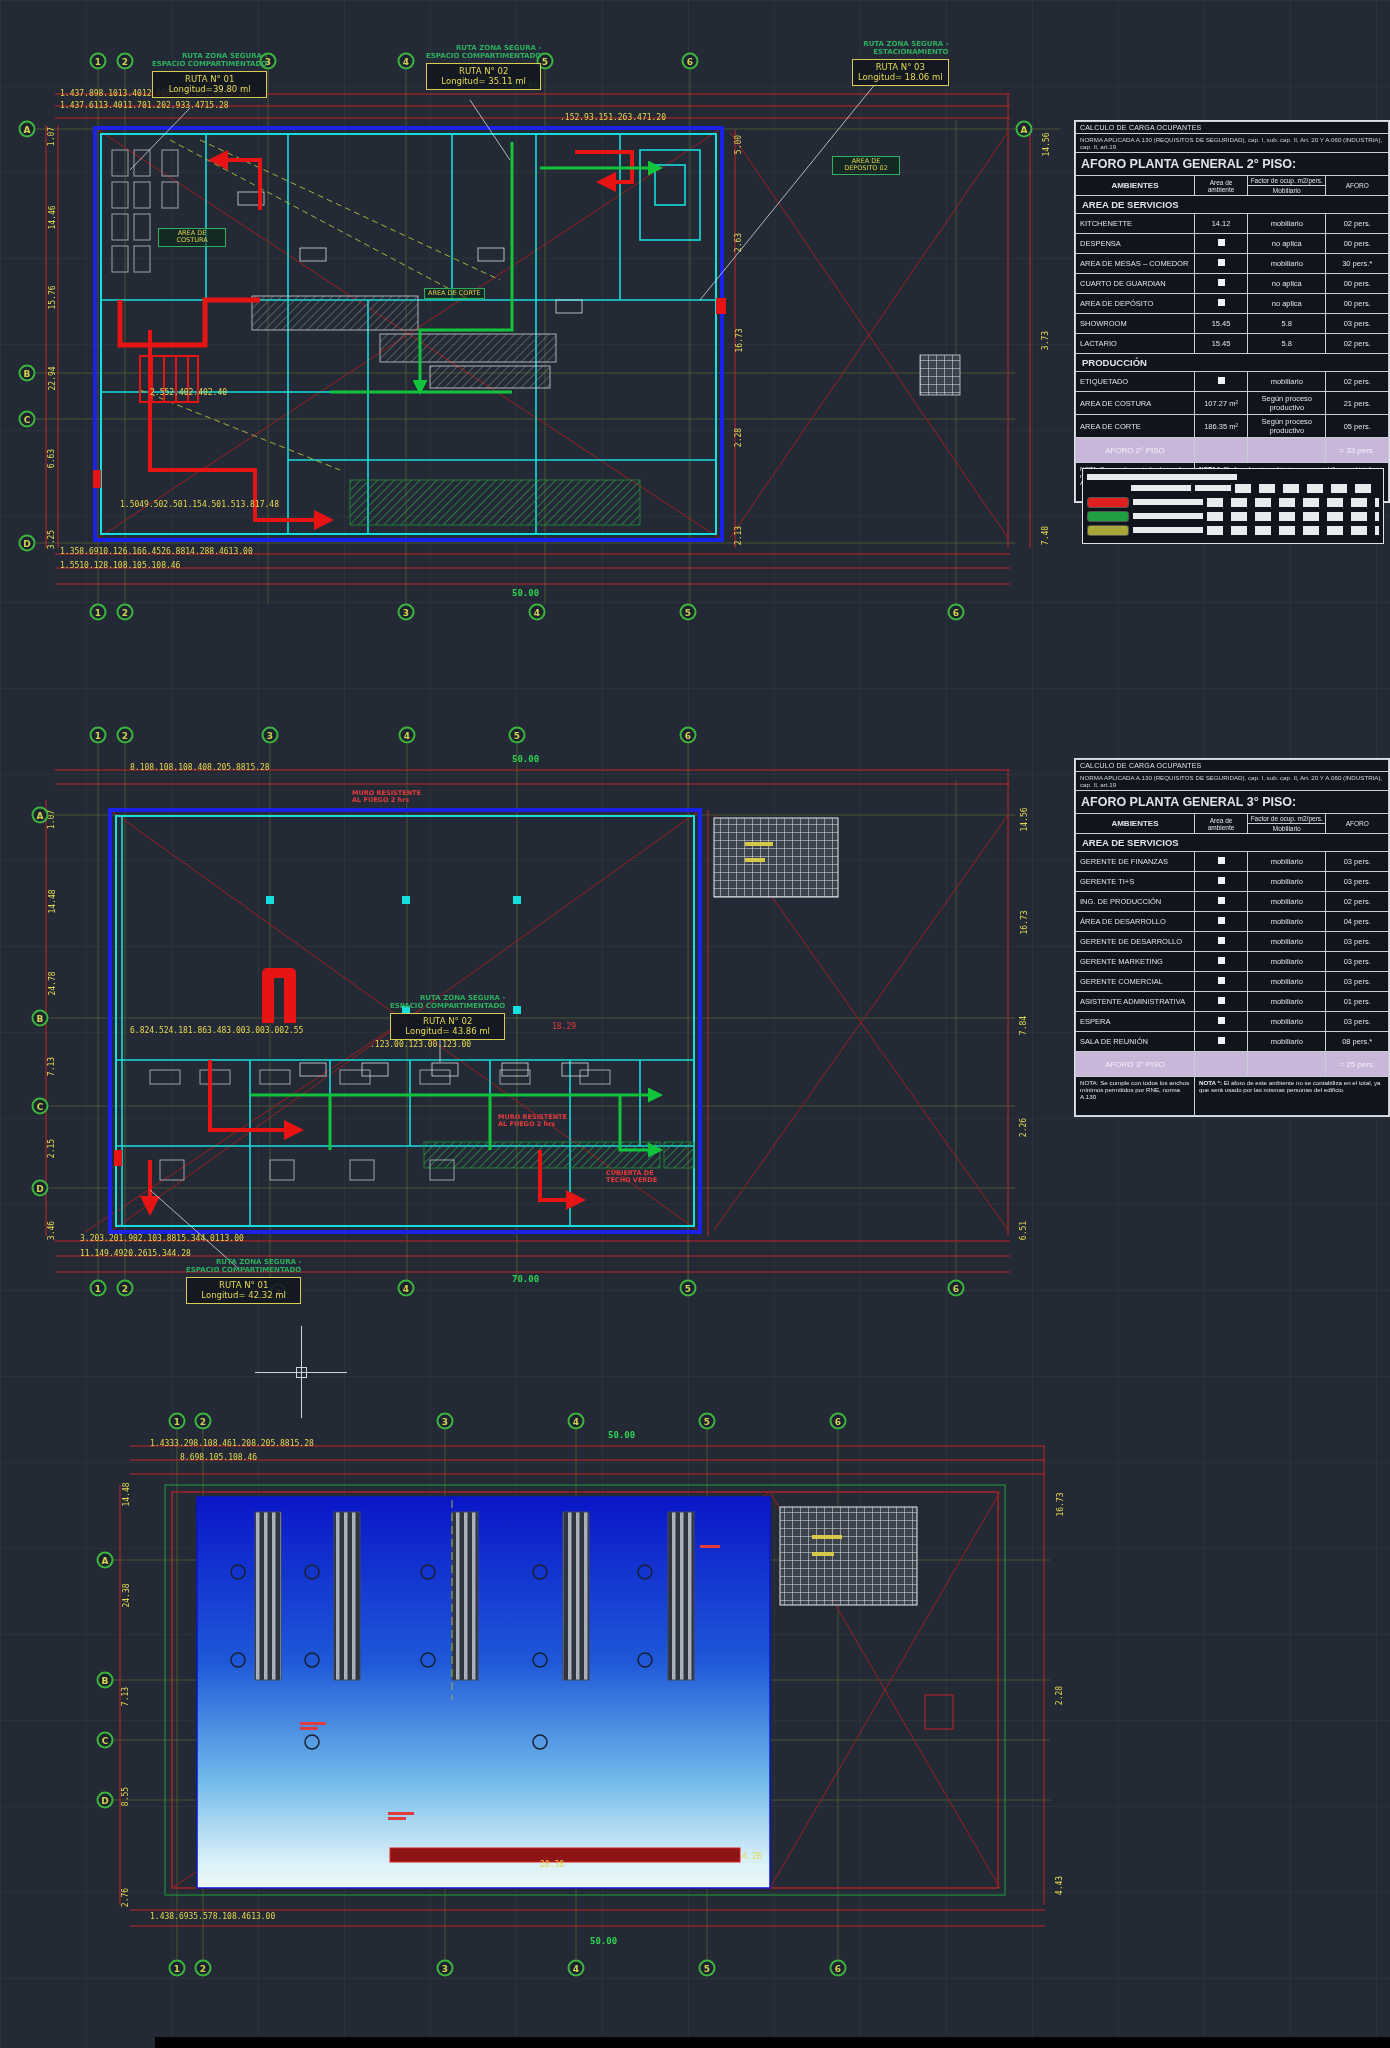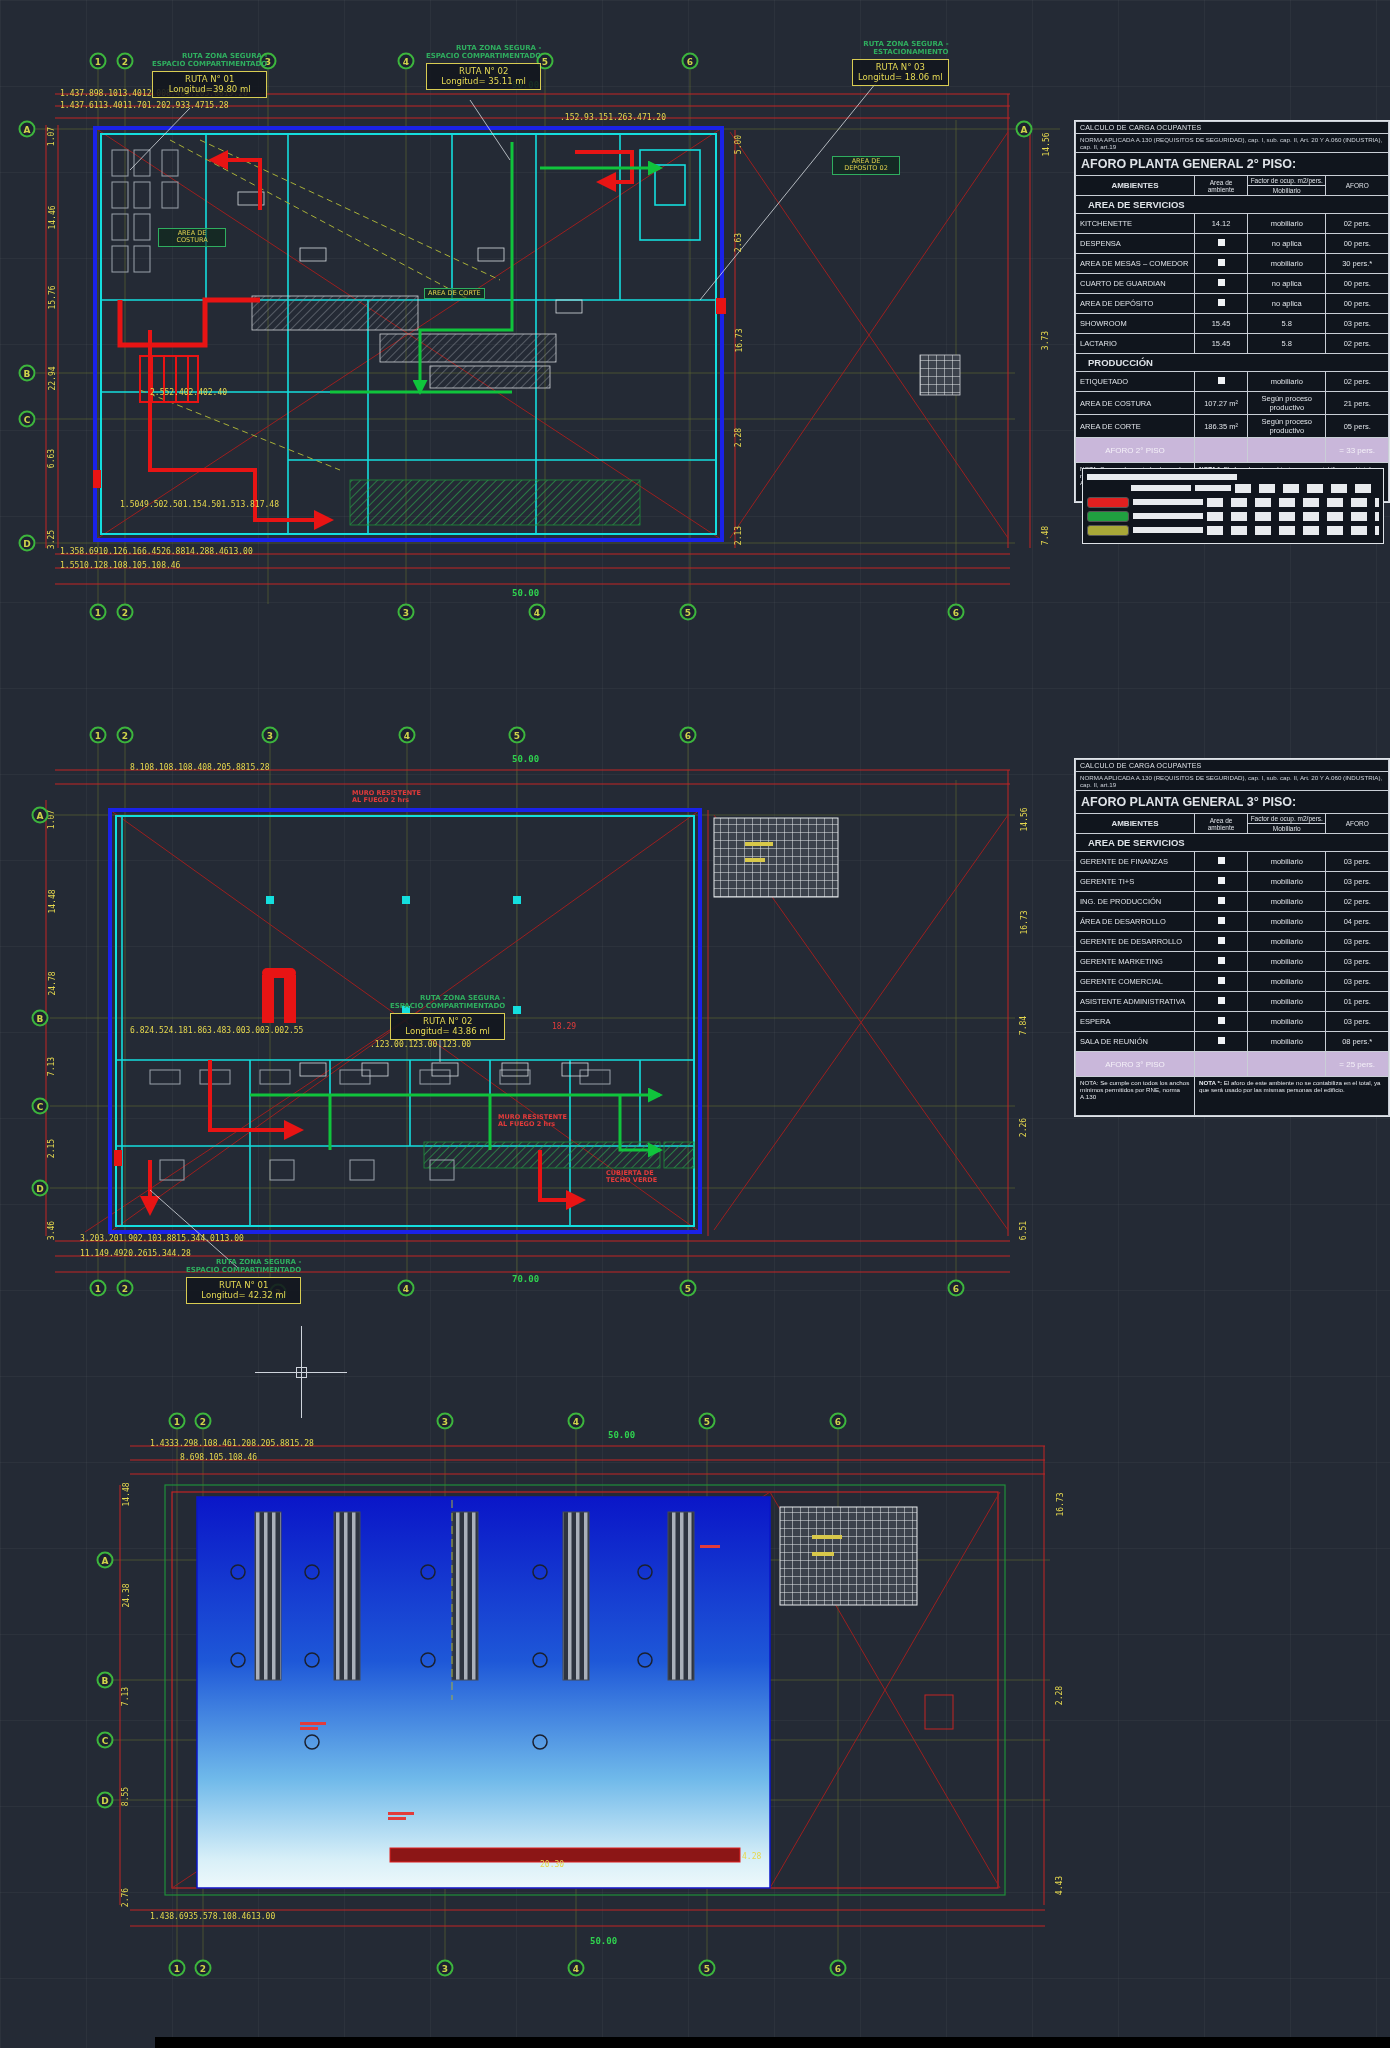--- a/index.html
+++ b/index.html
@@ -36,21 +36,21 @@
     color:#dfe3e8;font-family:"Liberation Sans",sans-serif;}
   .ctable table{width:100%;border-collapse:collapse;table-layout:fixed;}
   .ctable td{border:1px solid #c9ced6;padding:2px 4px;font-size:7.5px;overflow:hidden;}
   .ctable tr.meta td{font-size:7px;letter-spacing:.2px;}
   .ctable tr.norm td{font-size:6.2px;color:#cfd4dc;}
   .ctable tr.ttl td{font-size:12.5px;font-weight:bold;padding:4px 5px;}
   .ctable tr.colhead td{font-weight:bold;text-align:center;font-size:8px;}
   .ctable td.fsplit{padding:0;}
   .ctable td.fsplit .f1{border-bottom:1px solid #c9ced6;padding:1px 2px;text-align:center;}
   .ctable td.fsplit .f2{padding:1px 2px;text-align:center;}
-  .ctable tr.section td{font-weight:bold;font-size:9.5px;padding:3px 12px;}
+  .ctable tr.section td{font-weight:bold;font-size:9.5px;padding:3px 6px;}
   .ctable tr.row td{height:15px;text-transform:uppercase;}
   .ctable tr.row td.c{text-align:center;text-transform:none;}
   .ctable tr.total td{background:#c9b7da;color:#f4f0f8;text-align:center;font-size:8px;height:20px;}
   .ctable tr.notes td{font-size:6.2px;color:#e6e9ee;vertical-align:top;height:34px;}
   .sq{display:inline-block;width:7px;height:7px;background:#f0f2f5;}
   
   .legend{position:absolute;left:1082px;top:468px;width:302px;height:76px;background:#10151d;
     border:1px solid #dfe3e8;padding:4px;box-sizing:border-box;}
   .legend .lrow{display:flex;align-items:center;gap:4px;height:12px;margin-top:2px;}
   .legend .sw{width:40px;height:9px;border:1px solid #555;border-radius:3px;}

